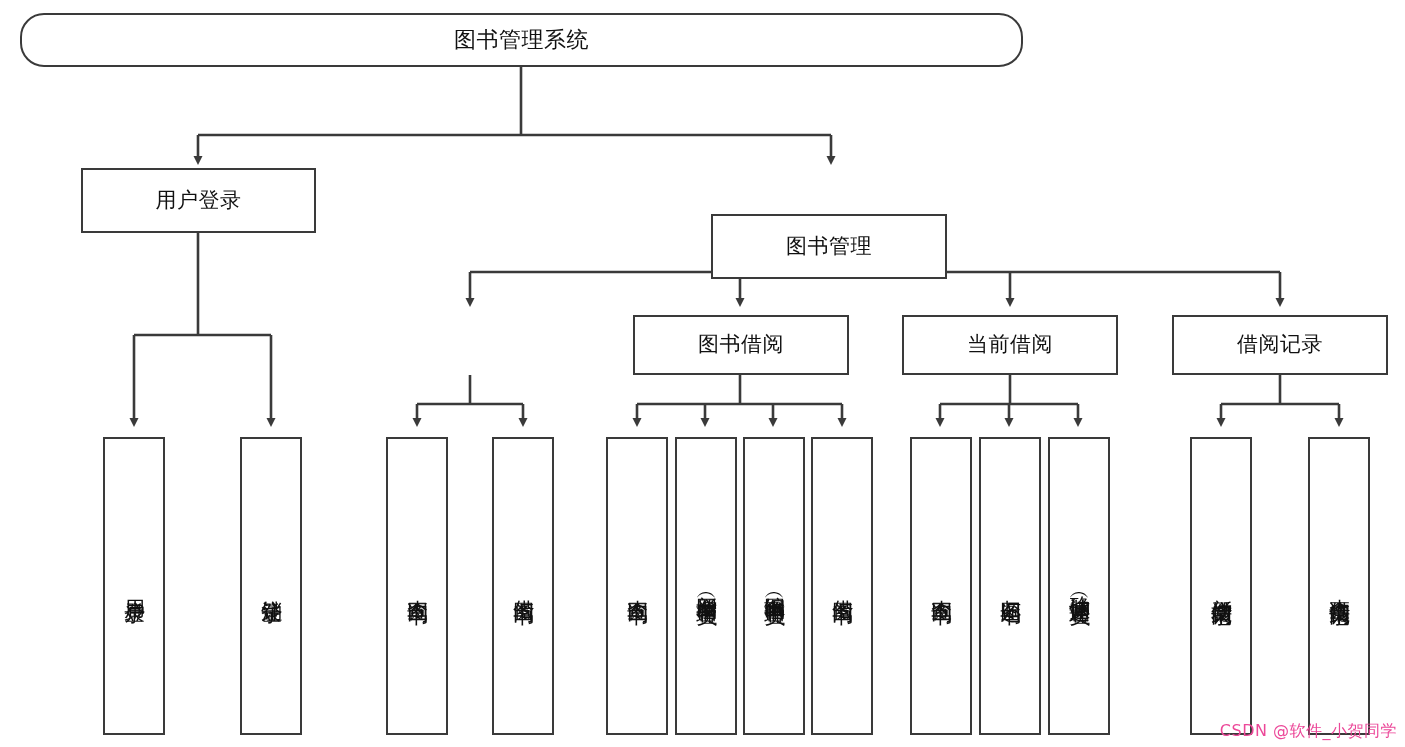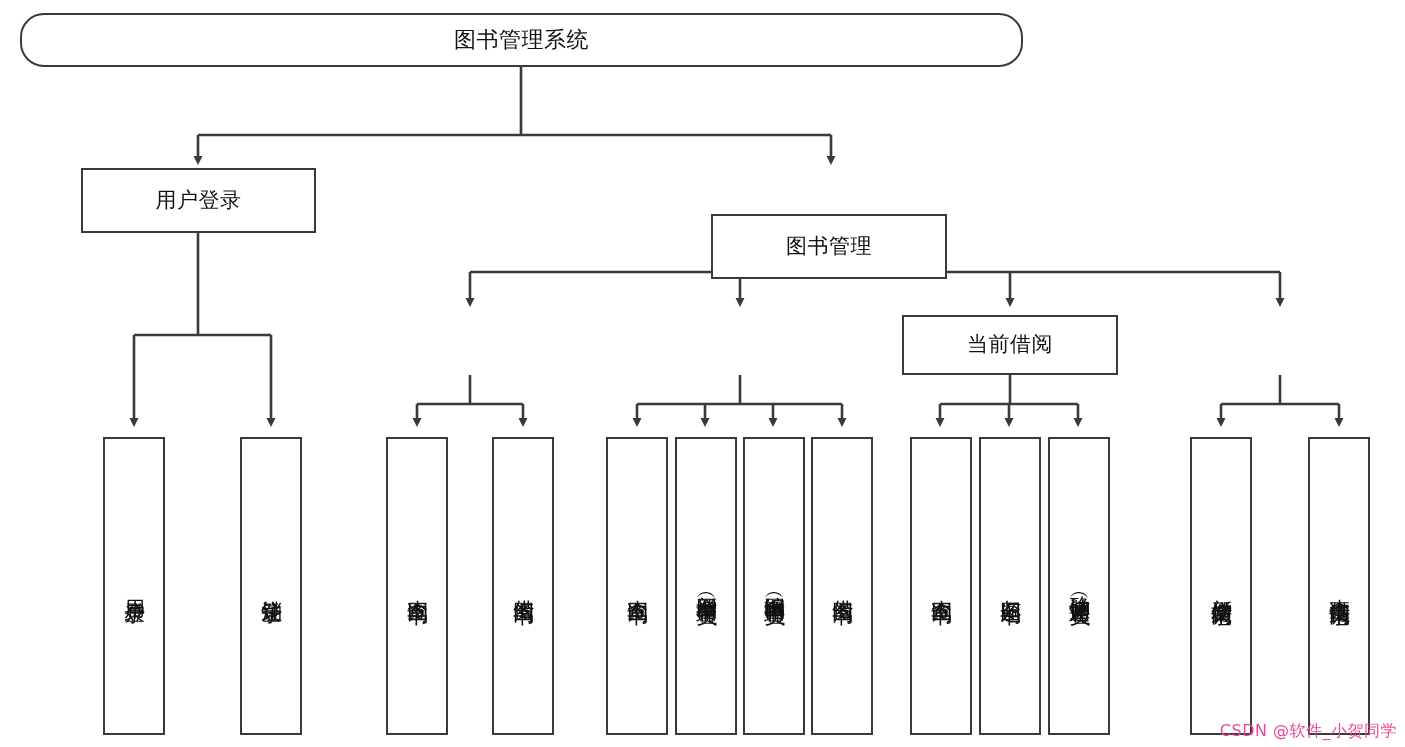--- a/index.html
+++ b/index.html
@@ -129,22 +129,28 @@
     <span class="lbl">图书管理系统</span>
   </div>
 
   <div class="node h" style="left:81px; top:168px; width:235px; height:65px;">
     <span class="lbl">用户登录</span>
   </div>
   <div class="node h" style="left:711px; top:168px; width:236px; height:65px;margin-top:46px;">
     <span class="lbl">图书管理</span>
   </div>
 
+  <div class="node h" style="left:633px; top:315px; width:216px; height:60px;">
+    <span class="lbl">图书借阅</span>
+  </div>
   <div class="node h" style="left:902px; top:315px; width:216px; height:60px;">
     <span class="lbl">当前借阅</span>
+  </div>
+  <div class="node h" style="left:1172px; top:315px; width:216px; height:60px;">
+    <span class="lbl">借阅记录</span>
   </div>
 
   <div class="node v" style="left:103px; top:437px; width:62px; height:298px;">
     <span class="lbl">用户登录</span>
   </div>
   <div class="node v" style="left:240px; top:437px; width:62px; height:298px;">
     <span class="lbl">注销登录</span>
   </div>
 
   <div class="node v" style="left:386px; top:437px; width:62px; height:298px;">

